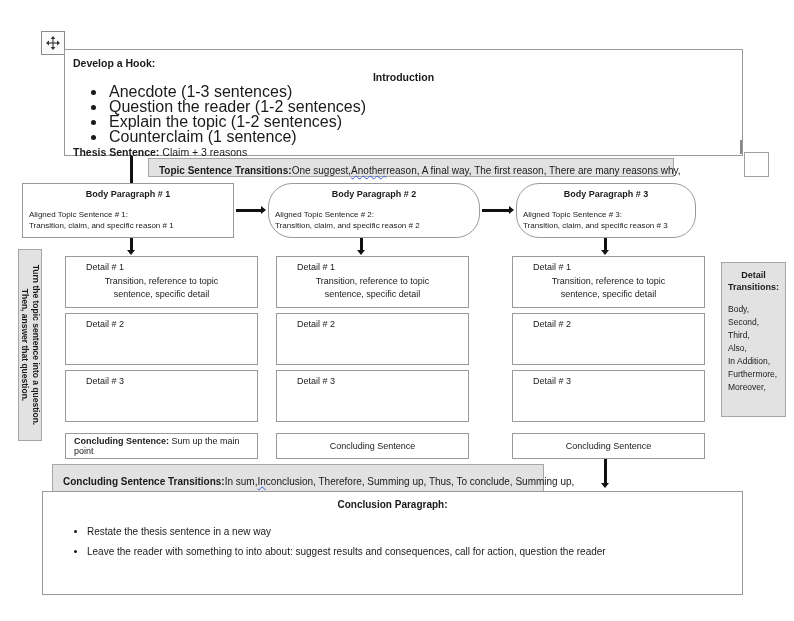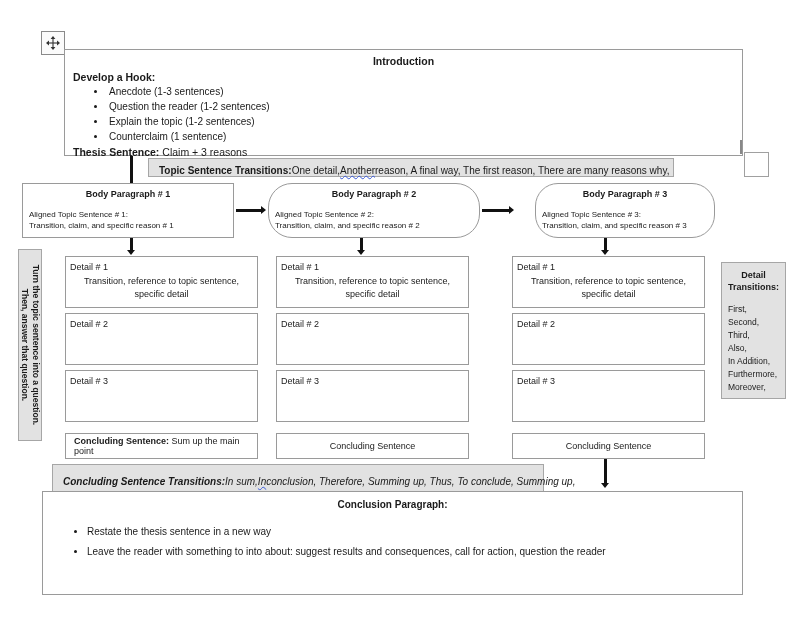--- a/index.html
+++ b/index.html
@@ -50,21 +50,21 @@
   #intro-title {
     font-size: 10.5px; font-weight: bold; text-align: center;
     line-height: 14px;
   }
   #intro-hook {
     font-size: 10.5px; font-weight: bold; line-height: 14px;
     margin-top: 2px;
   }
   #intro-list {
     margin: 0; padding-left: 34px; list-style: disc;
-    font-size: 10px; line-height: 15px;
+    font-size: 16px; line-height: 15px;
   }
   #intro-list li { padding-left: 2px; }
   #intro-thesis {
     font-size: 10.5px; line-height: 14px; margin-top: 1px;
   }
   #intro-thesis b { font-weight: bold; }
 
   
   #tst-box {
     left: 148px; top: 158px;
@@ -95,25 +95,25 @@
   }
   .bp-title {
     font-size: 9px; font-weight: bold; text-align: center;
     line-height: 12px;
   }
   .bp-body {
     font-size: 8px; line-height: 11px; margin-top: 9px;
   }
   #bp1 { left: 22px; width: 212px; }
   #bp2 { left: 268px; width: 212px; border-radius: 24px; }
-  #bp3 { left: 535px; width: 180px; border-radius: 23px; }
+  #bp3 { left: 516px; width: 180px; border-radius: 23px; }
 
   
   .detail {
-    height: 52px; padding: 4px 4px;
+    height: 52px; padding: 4px 20px;
     font-size: 9px; line-height: 13px;
   }
   .detail .label { display:block; }
   .detail .sub {
     display: block; text-align: center; margin-top: 1px;
     padding: 0 6px;
   }
   .col1 { left: 65px; width: 193px; }
   .col2 { left: 276px; width: 193px; }
   .col3 { left: 512px; width: 193px; }
@@ -128,21 +128,21 @@
     font-size: 9px;
   }
   #cs1 { left: 65px; width: 193px; justify-content: center; padding-left: 8px; }
   #cs1 b { font-weight: bold; }
   #cs2 { left: 276px; width: 193px; }
   #cs3 { left: 512px; width: 193px; }
 
   
   #detail-transitions {
     left: 721px; top: 262px;
-    width: 65px; height: 137px;
+    width: 65px; height: 155px;
     padding: 6px 0 0 0;
   }
   #dt-title {
     font-size: 9px; font-weight: bold; text-align: center; line-height: 12px;
   }
   #dt-list {
     margin: 10px 0 0 0; padding: 0 0 0 6px; list-style: none;
     font-size: 8.5px; line-height: 13px;
   }
 
@@ -162,21 +162,21 @@
     font-size: 8.5px; font-weight: bold; line-height: 11px;
     text-align: center;
   }
 
   
   #cst-box {
     left: 52px; top: 464px;
     width: 492px; height: 34px;
     display: flex; align-items: center;
     padding-left: 10px;
-    font-size: 10px; white-space: nowrap; font-style: italic;
+    font-size: 10px; white-space: nowrap;
   }
 
   
   #concl-box {
     left: 42px; top: 491px;
     width: 701px; height: 104px;
     padding: 6px 10px;
   }
   #concl-title {
     font-size: 10px; font-weight: bold; text-align: center; line-height: 14px;
@@ -218,36 +218,36 @@
       <g fill="#333">
         <polygon points="8,1 5.6,4 10.4,4"></polygon>
         <polygon points="8,15 5.6,12 10.4,12"></polygon>
         <polygon points="1,8 4,5.6 4,10.4"></polygon>
         <polygon points="15,8 12,5.6 12,10.4"></polygon>
       </g>
     </svg>
   </div>
 
   <div class="box" id="intro-box">
+    <div id="intro-hook">Develop a Hook:</div>
     <div id="intro-title">Introduction</div>
-    <div id="intro-hook">Develop a Hook:</div>
     <ul id="intro-list">
       <li>Anecdote (1-3 sentences)</li>
       <li>Question the reader (1-2 sentences)</li>
       <li>Explain the topic (1-2 sentences)</li>
       <li>Counterclaim (1 sentence)</li>
     </ul>
     <div id="intro-thesis"><b>Thesis Sentence:</b><span> Claim + 3 reasons</span></div>
   </div>
 
   <div class="vline" style="left:130px; top:156px; height:28px;"></div>
 
   <div class="box shaded" id="tst-box">
     <span class="bold">Topic Sentence Transitions:</span>
-      <span> One detail, </span>
+      <span> One suggest, </span>
       <span class="squiggle">Another</span>
       <span> reason, A final way, The first reason, There are many reasons why,</span>
   </div>
 
   <div class="box" id="empty-square"></div>
   <div class="vline" style="left:740px; top:140px; height:14px; width:2px; background:#888;"></div>
 
   <div class="box bp-box" id="bp1">
     <div class="bp-title">Body Paragraph # 1</div>
     <div class="bp-body">Aligned Topic Sentence # 1:</div>
@@ -323,21 +323,21 @@
   <div class="box cs" id="cs3">
     <span>Concluding Sentence</span>
   </div>
 
   <div class="box shaded" id="detail-transitions">
     <div id="dt-title">
       <span>Detail</span><br>
       <span>Transitions:</span>
     </div>
     <ul id="dt-list">
-      <li>First,</li>
+      <li>Body,</li>
       <li>Second,</li>
       <li>Third,</li>
       <li>Also,</li>
       <li>In Addition,</li>
       <li>Furthermore,</li>
       <li>Moreover,</li>
     </ul>
   </div>
 
   <div class="box shaded" id="left-sidebar">

